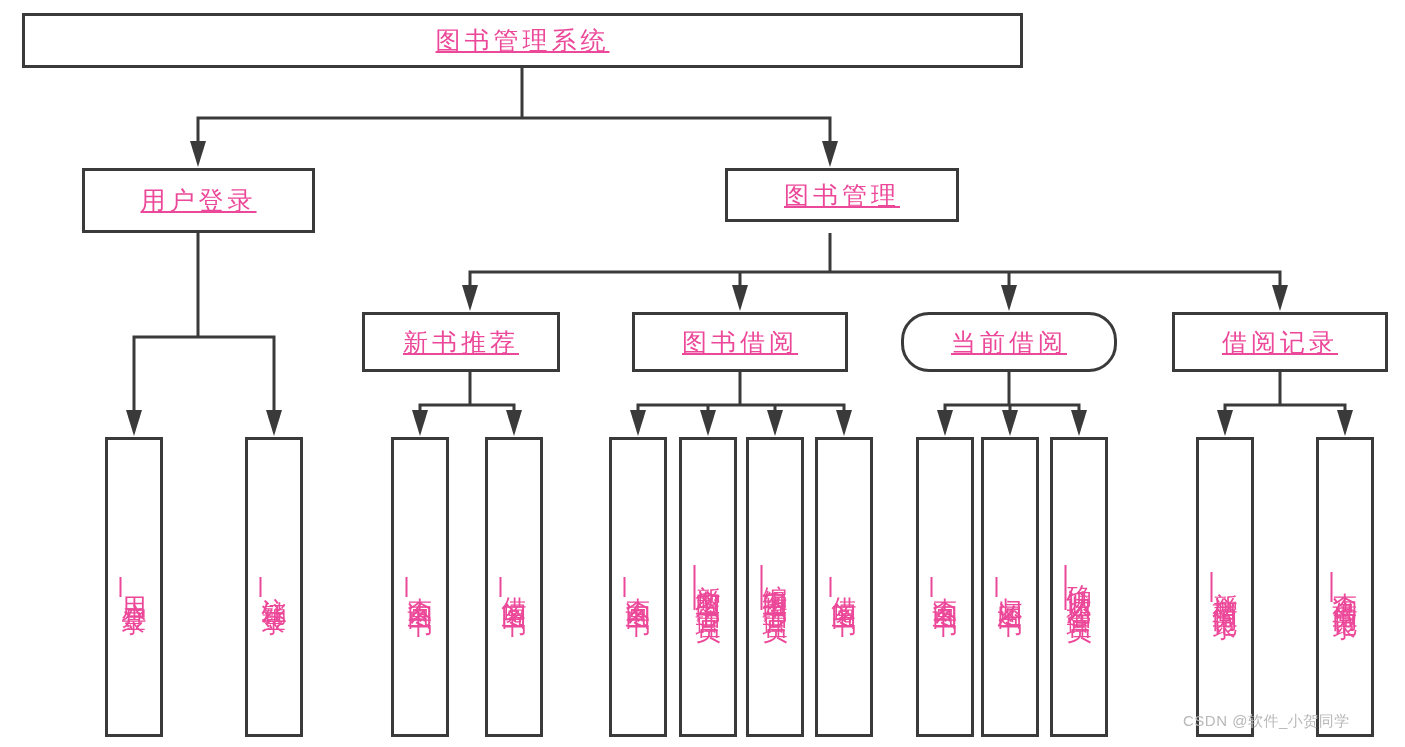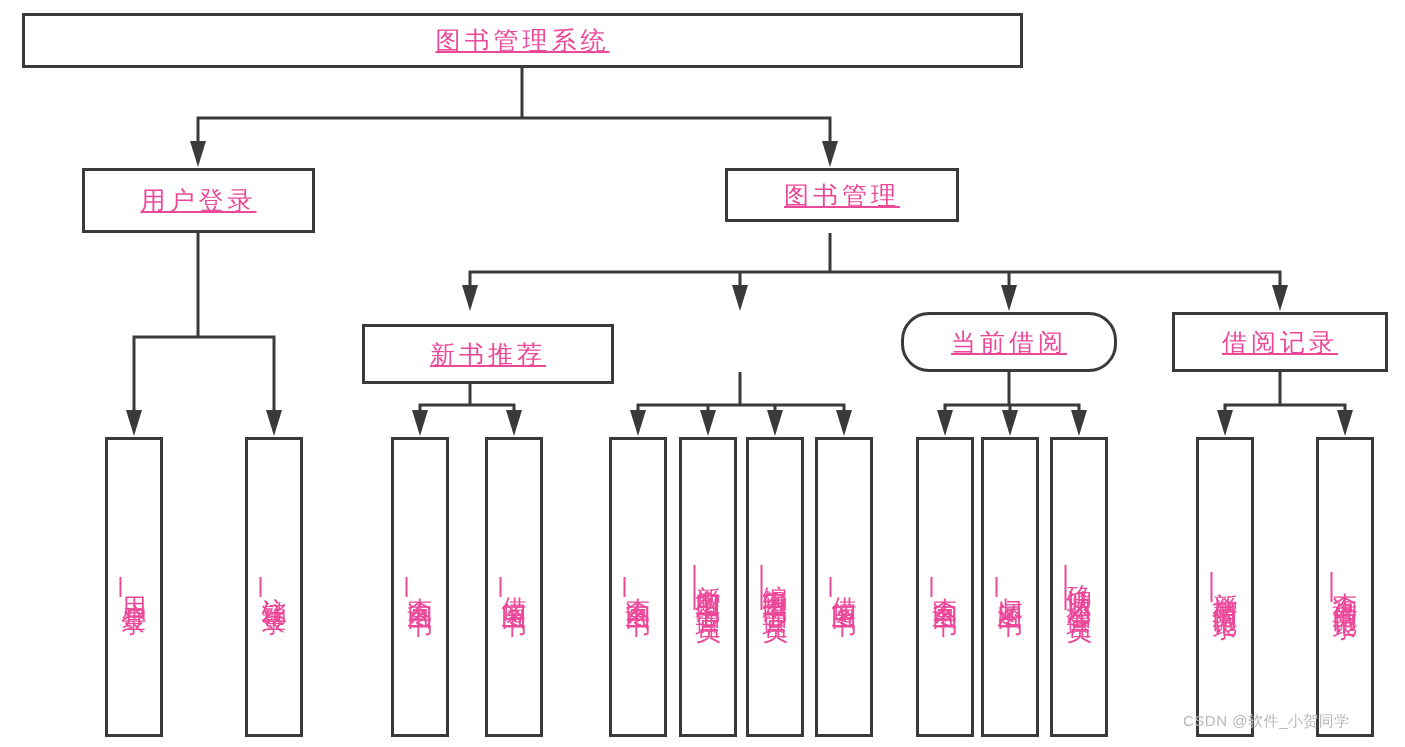--- a/index.html
+++ b/index.html
@@ -38,21 +38,21 @@
     text-orientation: mixed;
     letter-spacing: 5px;
     white-space: normal;
   }
   
   #n-root        { left: 22px;   top: 13px;  width: 1001px; height: 55px; }
   
   #n-user-login  { left: 82px;   top: 168px; width: 233px;  height: 65px; }
   #n-book-mgmt   { left: 713px;  top: 168px; width: 234px;  height: 54px; margin-left: 12px; }
   
-  #n-new-rec     { left: 362px;  top: 324px; width: 252px;  height: 60px; }
+  #n-new-rec     { left: 362px;  top: 312px; width: 198px;  height: 60px; }
   #n-borrow      { left: 632px;  top: 312px; width: 216px;  height: 60px; }
   #n-current     { left: 901px;  top: 312px; width: 216px;  height: 60px; border-radius: 28px; }
   #n-records     { left: 1172px; top: 312px; width: 216px;  height: 60px; }
   
   .leaf { top: 437px; width: 58px; height: 300px; }
   #l-user-login  { left: 105px; }
   #l-logout      { left: 245px; }
   #l-query1      { left: 391px; }
   #l-borrow1     { left: 485px; }
   #l-query2      { left: 609px; }
@@ -112,20 +112,21 @@
       <polygon points="1337,410 1353,410 1345,436"></polygon>
     </g>
   </svg>
 
   <div class="node" id="n-root">图书管理系统</div>
 
   <div class="node" id="n-user-login">用户登录</div>
   <div class="node" id="n-book-mgmt">图书管理</div>
 
   <div class="node" id="n-new-rec">新书推荐</div>
+  <div class="node" id="n-borrow">图书借阅</div>
   <div class="node" id="n-current">当前借阅</div>
   <div class="node" id="n-records">借阅记录</div>
 
   <div class="node vnode leaf" id="l-user-login">用户登录</div>
   <div class="node vnode leaf" id="l-logout">注销登录</div>
   <div class="node vnode leaf" id="l-query1">查询图书</div>
   <div class="node vnode leaf" id="l-borrow1">借阅图书</div>
   <div class="node vnode leaf" id="l-query2">查询图书</div>
   <div class="node vnode leaf" id="l-add-book">新增图书（管理员）</div>
   <div class="node vnode leaf" id="l-edit-book">编辑图书（管理员）</div>

